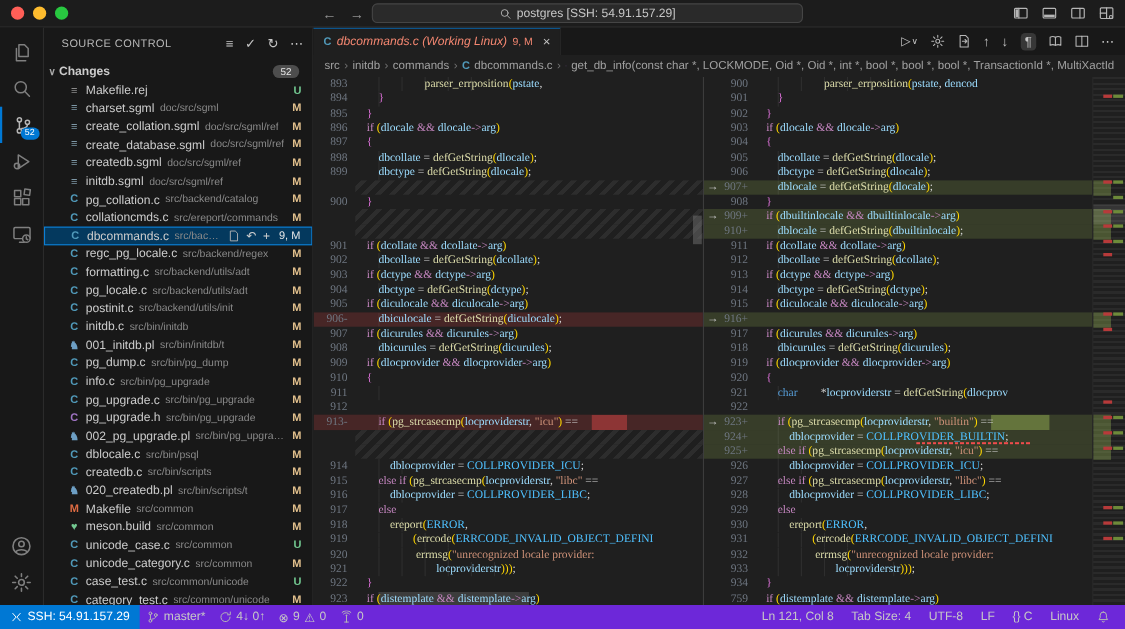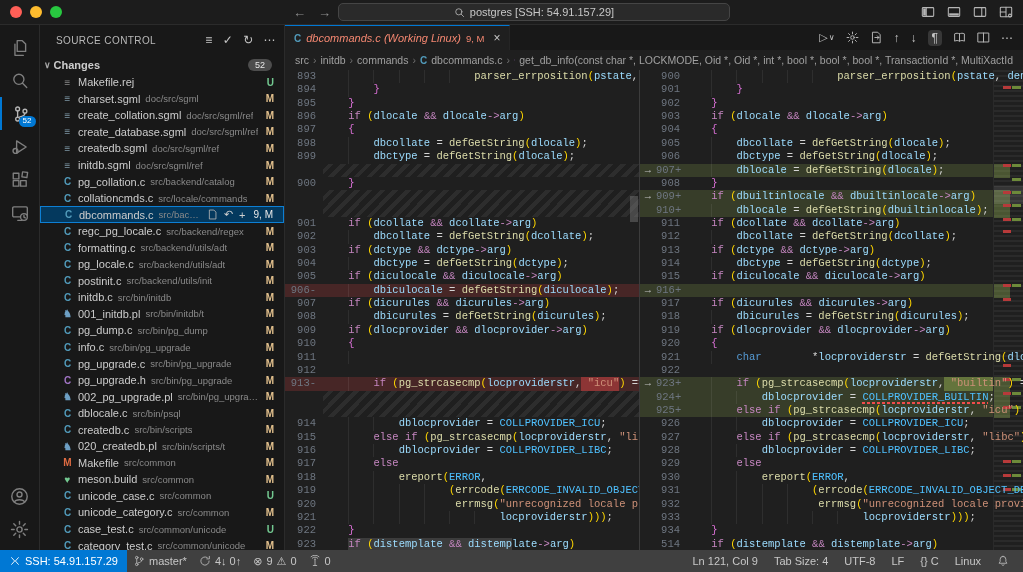--- a/index.html
+++ b/index.html
@@ -52,21 +52,21 @@
   .runwrap{display:flex;align-items:center;gap:1px;font-size:11px;}
   .breadcrumbs{height:20px;display:flex;align-items:center;gap:4px;padding:0 10px;font-size:10.5px;color:#a0a0a0;
     white-space:nowrap;overflow:hidden;background:#1f1f1f;}
   .bsep{color:#6e6e6e;}
   .bc-cicon{color:#519aba;font-weight:bold;font-size:10px;}
   
   .diff{flex:1;display:flex;position:relative;overflow:hidden;}
   .pane{position:relative;overflow:hidden;}
   .pane.pleft{width:355px;border-right:1px solid #3c3c3c;}
   .pane.pright{flex:1;}
-  .lines{font-family:Liberation Mono, monospace;font-size:10.5px;}
+  .lines{font-family:Liberation Serif, serif;font-size:10.5px;}
   .row{height:13.36px;line-height:13.36px;display:flex;white-space:pre;}
   .row.del{background:rgba(255,70,70,.18);}
   .row.add{background:rgba(155,185,85,.2);}
   .gut{flex:none;text-align:right;color:#6e7681;}
   .pleft .gut{width:38px;padding-right:7px;}
   .pright .gut{width:30px;padding-right:6px;}
   .arr{flex:none;width:16px;text-align:center;color:#c0c0c0;}
   .code{flex:1;position:relative;overflow:hidden;color:#d4d4d4;}
   .code b{font-weight:400;position:relative;z-index:1;}
   .code i{position:absolute;top:0;bottom:0;z-index:0;}
@@ -82,21 +82,21 @@
   .fn{color:#dcdcaa;}.op{color:#c586c0;}.pr{color:#ffd700;}.br{color:#da70d6;}.va{color:#9cdcfe;}
   
   .minimap{position:absolute;top:0;right:0;bottom:0;width:30px;background:#1f1f1f;border-left:1px solid #2a2a2a;}
   .minimap::before{content:"";position:absolute;inset:0;
     background:repeating-linear-gradient(180deg,rgba(255,255,255,.05) 0 2px,transparent 2px 5px);}
   .mblock{position:absolute;left:0;width:16px;background:rgba(155,185,85,.35);}
   .mr{position:absolute;right:12px;width:8px;height:3px;background:#b73a3a;}
   .mg{position:absolute;right:2px;width:9px;height:3px;background:#6d8a3a;}
   .mslider{position:absolute;left:0;right:0;background:rgba(255,255,255,.1);}
   
-  .statusbar{height:22px;background:#404040;display:flex;align-items:stretch;font-size:11px;color:#c7c7c7;justify-content:center;}
+  .statusbar{height:22px;background:#6d28d9;display:flex;align-items:stretch;font-size:11px;color:#c7c7c7;justify-content:center;}
   .sbitem{display:flex;align-items:center;gap:4px;padding:0 6px;}
   .sbleft{display:flex;align-items:stretch;}
   .sbright{margin-left:auto;display:flex;align-items:stretch;gap:4px;padding-right:8px;}
   .remote{background:#0078d4;color:#fff;padding:0 9px;font-weight:500;}
   .remote svg{stroke:#fff;}
   .glyphicon{font-size:11px;}
 </style>
 </head>
 <body>
 
@@ -255,21 +255,21 @@
         </div>
         <div class="frow">
           <span class="ficon" style="color:#519aba">C</span>
           <span class="fname">pg_collation.c</span>
           <span class="fpath">src/backend/catalog</span>
           <span class="fstatus" style="color:#e2c08d">M</span>
         </div>
         <div class="frow">
           <span class="ficon" style="color:#519aba">C</span>
           <span class="fname">collationcmds.c</span>
-          <span class="fpath">src/locale/commands</span>
+          <span class="fpath">src/ereport/commands</span>
           <span class="fstatus" style="color:#e2c08d">M</span>
         </div>
         <div class="frow sel">
           <span class="ficon" style="color:#519aba">C</span>
           <span class="fname">dbcommands.c</span>
           <span class="fpath">src/backend/…</span>
           <span class="rowacts">
             <svg width="11" height="11" viewBox="0 0 16 16">
               <path d="M4 1.5h6l3 3V14.5H4z"></path>
             </svg>
@@ -532,21 +532,21 @@
             <div class="row add"><span class="arr"></span><span class="gut">925+</span><span class="code"><i class="gl" style="left:4ch"></i><b>        <span class="kw">else</span> <span class="kw">if</span> <span class="pr">(</span><span class="fn">pg_strcasecmp</span><span class="pr">(</span><span class="va">locproviderstr</span>, <span class="st">"icu"</span><span class="pr">)</span> == </b></span></div>
             <div class="row ctx"><span class="arr"></span><span class="gut">926</span><span class="code"><i class="gl" style="left:4ch"></i><i class="gl" style="left:8ch"></i><b>            <span class="va">dblocprovider</span> = <span class="cn">COLLPROVIDER_ICU</span>;</b></span></div>
             <div class="row ctx"><span class="arr"></span><span class="gut">927</span><span class="code"><i class="gl" style="left:4ch"></i><b>        <span class="kw">else</span> <span class="kw">if</span> <span class="pr">(</span><span class="fn">pg_strcasecmp</span><span class="pr">(</span><span class="va">locproviderstr</span>, <span class="st">"libc"</span><span class="pr">)</span> ==</b></span></div>
             <div class="row ctx"><span class="arr"></span><span class="gut">928</span><span class="code"><i class="gl" style="left:4ch"></i><i class="gl" style="left:8ch"></i><b>            <span class="va">dblocprovider</span> = <span class="cn">COLLPROVIDER_LIBC</span>;</b></span></div>
             <div class="row ctx"><span class="arr"></span><span class="gut">929</span><span class="code"><i class="gl" style="left:4ch"></i><b>        <span class="kw">else</span></b></span></div>
             <div class="row ctx"><span class="arr"></span><span class="gut">930</span><span class="code"><i class="gl" style="left:4ch"></i><i class="gl" style="left:8ch"></i><b>            <span class="fn">ereport</span><span class="pr">(</span><span class="cn">ERROR</span>,</b></span></div>
             <div class="row ctx"><span class="arr"></span><span class="gut">931</span><span class="code"><i class="gl" style="left:4ch"></i><i class="gl" style="left:8ch"></i><i class="gl" style="left:12ch"></i><i class="gl" style="left:16ch"></i><b>                    <span class="pr">(</span><span class="fn">errcode</span><span class="pr">(</span><span class="cn">ERRCODE_INVALID_OBJECT_DEFINI</span></b></span></div>
             <div class="row ctx"><span class="arr"></span><span class="gut">932</span><span class="code"><i class="gl" style="left:4ch"></i><i class="gl" style="left:8ch"></i><i class="gl" style="left:12ch"></i><i class="gl" style="left:16ch"></i><b>                     <span class="fn">errmsg</span><span class="pr">(</span><span class="st">"unrecognized locale provider:</span></b></span></div>
             <div class="row ctx"><span class="arr"></span><span class="gut">933</span><span class="code"><i class="gl" style="left:4ch"></i><i class="gl" style="left:8ch"></i><i class="gl" style="left:12ch"></i><i class="gl" style="left:16ch"></i><i class="gl" style="left:20ch"></i><i class="gl" style="left:24ch"></i><b>                            <span class="va">locproviderstr</span><span class="pr">)</span><span class="pr">)</span><span class="pr">)</span>;</b></span></div>
             <div class="row ctx"><span class="arr"></span><span class="gut">934</span><span class="code"><b>    <span class="br">}</span></b></span></div>
-            <div class="row ctx"><span class="arr"></span><span class="gut">514</span><span class="code"><b>    <span class="kw">if</span> <span class="pr">(</span><span class="va">distemplate</span> <span class="op">&amp;&amp;</span> <span class="va">distemplate</span><span class="op">-&gt;</span><span class="va">arg</span><span class="pr">)</span></b></span></div>
+            <div class="row ctx"><span class="arr"></span><span class="gut">759</span><span class="code"><b>    <span class="kw">if</span> <span class="pr">(</span><span class="va">distemplate</span> <span class="op">&amp;&amp;</span> <span class="va">distemplate</span><span class="op">-&gt;</span><span class="va">arg</span><span class="pr">)</span></b></span></div>
           </div>
         <div class="minimap" id="minimap">
             <i class="mblock" style="top:94px;height:14px"></i>
             <i class="mblock" style="top:120px;height:28px"></i>
             <i class="mblock" style="top:214px;height:14px"></i>
             <i class="mblock" style="top:307px;height:41px"></i>
             <i class="mslider" style="top:116px;height:18px"></i>
             <i class="mr" style="top:16px"></i>
             <i class="mg" style="top:16px"></i>
             <i class="mr" style="top:94px"></i>
@@ -614,21 +614,21 @@
     <div class="sbitem">
       <svg width="12" height="12" viewBox="0 0 16 16">
           <path d="M8 7v7M5.7 14h4.6M4.4 4.2a5 5 0 0 1 7.2 0M2.7 2.3a7.6 7.6 0 0 1 10.6 0"></path>
           <circle cx="8" cy="5.8" r="1.1" fill="#b6b6b6" stroke="none"></circle>
         </svg>
       <span>0</span>
     </div>
   </div>
   <div class="sbright">
     <div class="sbitem">
-        <span>Ln 121, Col 9</span>
+        <span>Ln 121, Col 8</span>
       </div>
     <div class="sbitem">
         <span>Tab Size: 4</span>
       </div>
     <div class="sbitem">
         <span>UTF-8</span>
       </div>
     <div class="sbitem">
         <span>LF</span>
       </div>

